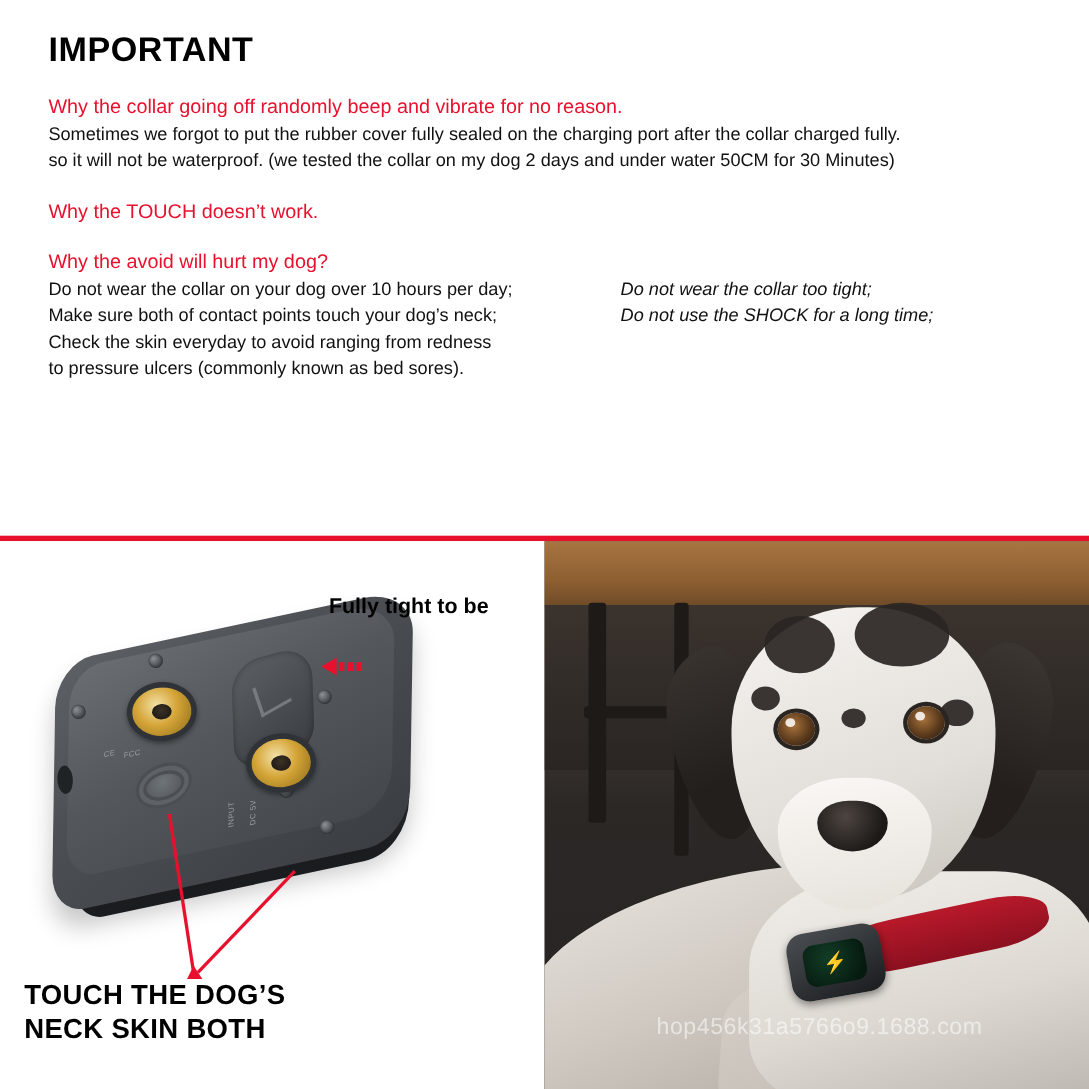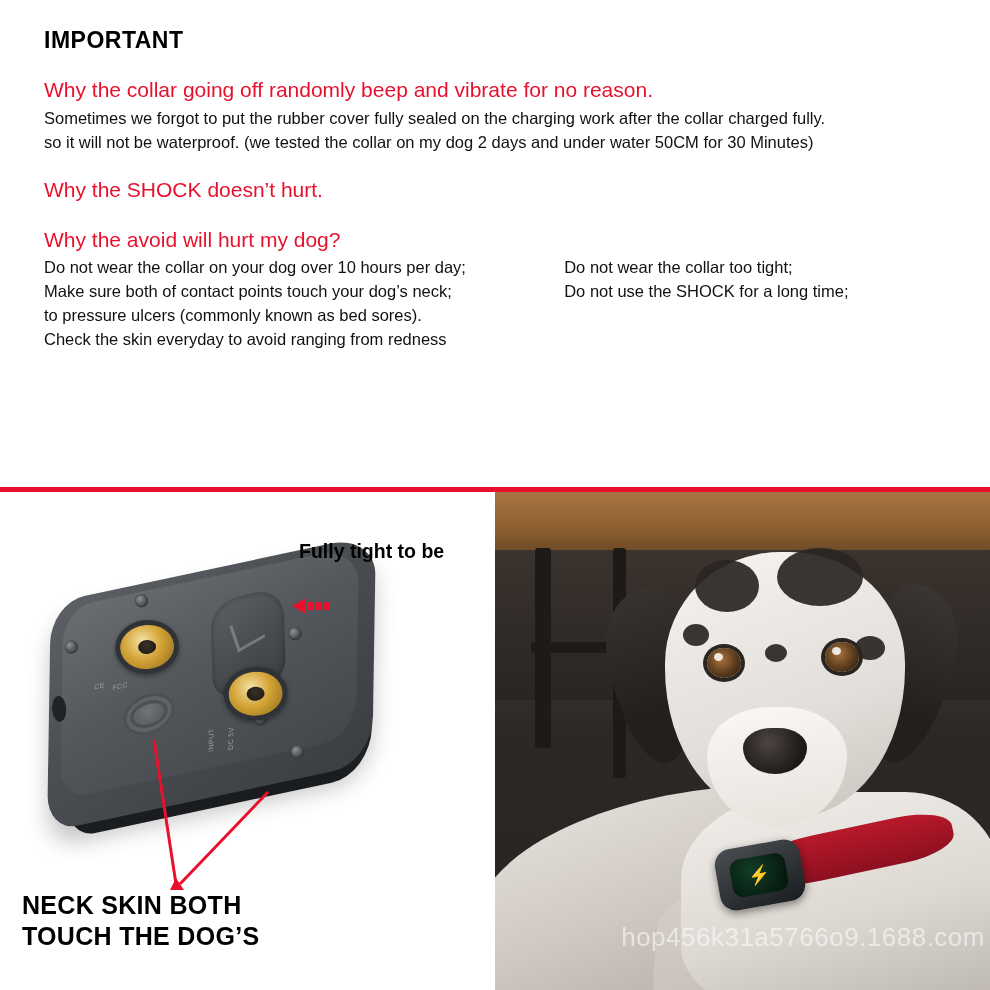--- a/index.html
+++ b/index.html
@@ -26,33 +26,33 @@
     position: absolute;
     left: 0;
     top: 0;
     width: 990px;
     height: 487px;
     background: #ffffff;
     box-sizing: border-box;
     padding: 28px 44px 0 44px;
   }
   .title {
-    font-size: 23px;
+    font-size: 31px;
     font-weight: bold;
     letter-spacing: 0.5px;
     color: #000000;
     margin: 0 0 22px 0;
     line-height: 1.1;
   }
   .qa-block {
     margin-bottom: 20px;
   }
   .q {
     color: #e8112d;
-    font-size: 21px;
+    font-size: 18px;
     line-height: 1.45;
     margin: 0 0 1px 0;
   }
   .a {
     color: #111111;
     font-size: 16.5px;
     line-height: 1.45;
     margin: 0;
   }
   .a-line {
@@ -60,20 +60,21 @@
   }
   .two-col {
     display: flex;
     gap: 0px;
   }
   .col-left {
     width: 545px;
   }
   .col-right {
     width: 400px;
+    font-style: italic;
   }
 
   
   .bottom-section {
     position: absolute;
     left: 0;
     top: 487px;
     width: 990px;
     height: 503px;
     border-top: 5px solid #e8112d;
@@ -417,57 +418,57 @@
   .collar-glyph {
     color: #7de08a;
     font-size: 18px;
     line-height: 1;
   }
   .watermark {
     position: absolute;
     left: 10px;
     top: 430px;
     width: 480px;
-    text-align: right;
+    text-align: center;
     color: rgba(255,255,255,0.55);
-    font-size: 26px;
+    font-size: 21px;
     letter-spacing: 0.5px;
     font-family: "Liberation Sans", sans-serif;
   }
 </style>
 </head>
 <body>
 
 <div class="page">
 
   <div class="top-section">
 
     <h1 class="title">IMPORTANT</h1>
 
     <div class="qa-block">
       <p class="q">Why the collar going off randomly beep and vibrate for no reason.</p>
       <p class="a">
-        <span class="a-line">Sometimes we forgot to put the rubber cover fully sealed on the charging work after the collar charged fully.</span>
+        <span class="a-line">Sometimes we forgot to put the rubber cover fully sealed on the charging port after the collar charged fully.</span>
         <span class="a-line">so it will not be waterproof. (we tested the collar on my dog 2 days and under water 50CM for 30 Minutes)</span>
       </p>
     </div>
 
     <div class="qa-block">
-      <p class="q">Why the SHOCK doesn’t hurt.</p>
+      <p class="q">Why the TOUCH doesn’t work.</p>
     </div>
 
     <div class="qa-block">
       <p class="q">Why the avoid will hurt my dog?</p>
       <div class="two-col">
         <div class="col-left">
           <p class="a">
             <span class="a-line">Do not wear the collar on your dog over 10 hours per day;</span>
             <span class="a-line">Make sure both of contact points touch your dog’s neck;</span>
+            <span class="a-line">Check the skin everyday to avoid ranging from redness</span>
             <span class="a-line">to pressure ulcers (commonly known as bed sores).</span>
-            <span class="a-line">Check the skin everyday to avoid ranging from redness</span>
           </p>
         </div>
         <div class="col-right">
           <p class="a">
             <span class="a-line">Do not wear the collar too tight;</span>
             <span class="a-line">Do not use the SHOCK for a long time;</span>
           </p>
         </div>
       </div>
     </div>
@@ -517,22 +518,22 @@
         <path d="M 176,392 L 154,248" stroke="#e8112d" stroke-width="3" fill="none"></path>
         <path d="M 180,392 L 268,300" stroke="#e8112d" stroke-width="3" fill="none"></path>
         <polygon points="176,386 170,398 184,398" fill="#e8112d"></polygon>
       </svg>
 
       <div class="callout-top">
         <div>Fully tight to be</div>
       </div>
 
       <div class="callout-bottom">
+        <div>TOUCH THE DOG’S</div>
         <div>NECK SKIN BOTH</div>
-        <div>TOUCH THE DOG’S</div>
       </div>
     </div>
 
     <div class="panel-right">
       <div class="photo-bg"></div>
       <div class="wood-plank"></div>
       <div class="wall-dark"></div>
       <div class="chair-leg" style="left:40px; top:56px; width:16px; height:200px;"></div>
       <div class="chair-leg" style="left:118px; top:56px; width:13px; height:230px;"></div>
       <div class="chair-leg" style="left:36px; top:150px; width:110px; height:11px;"></div>

